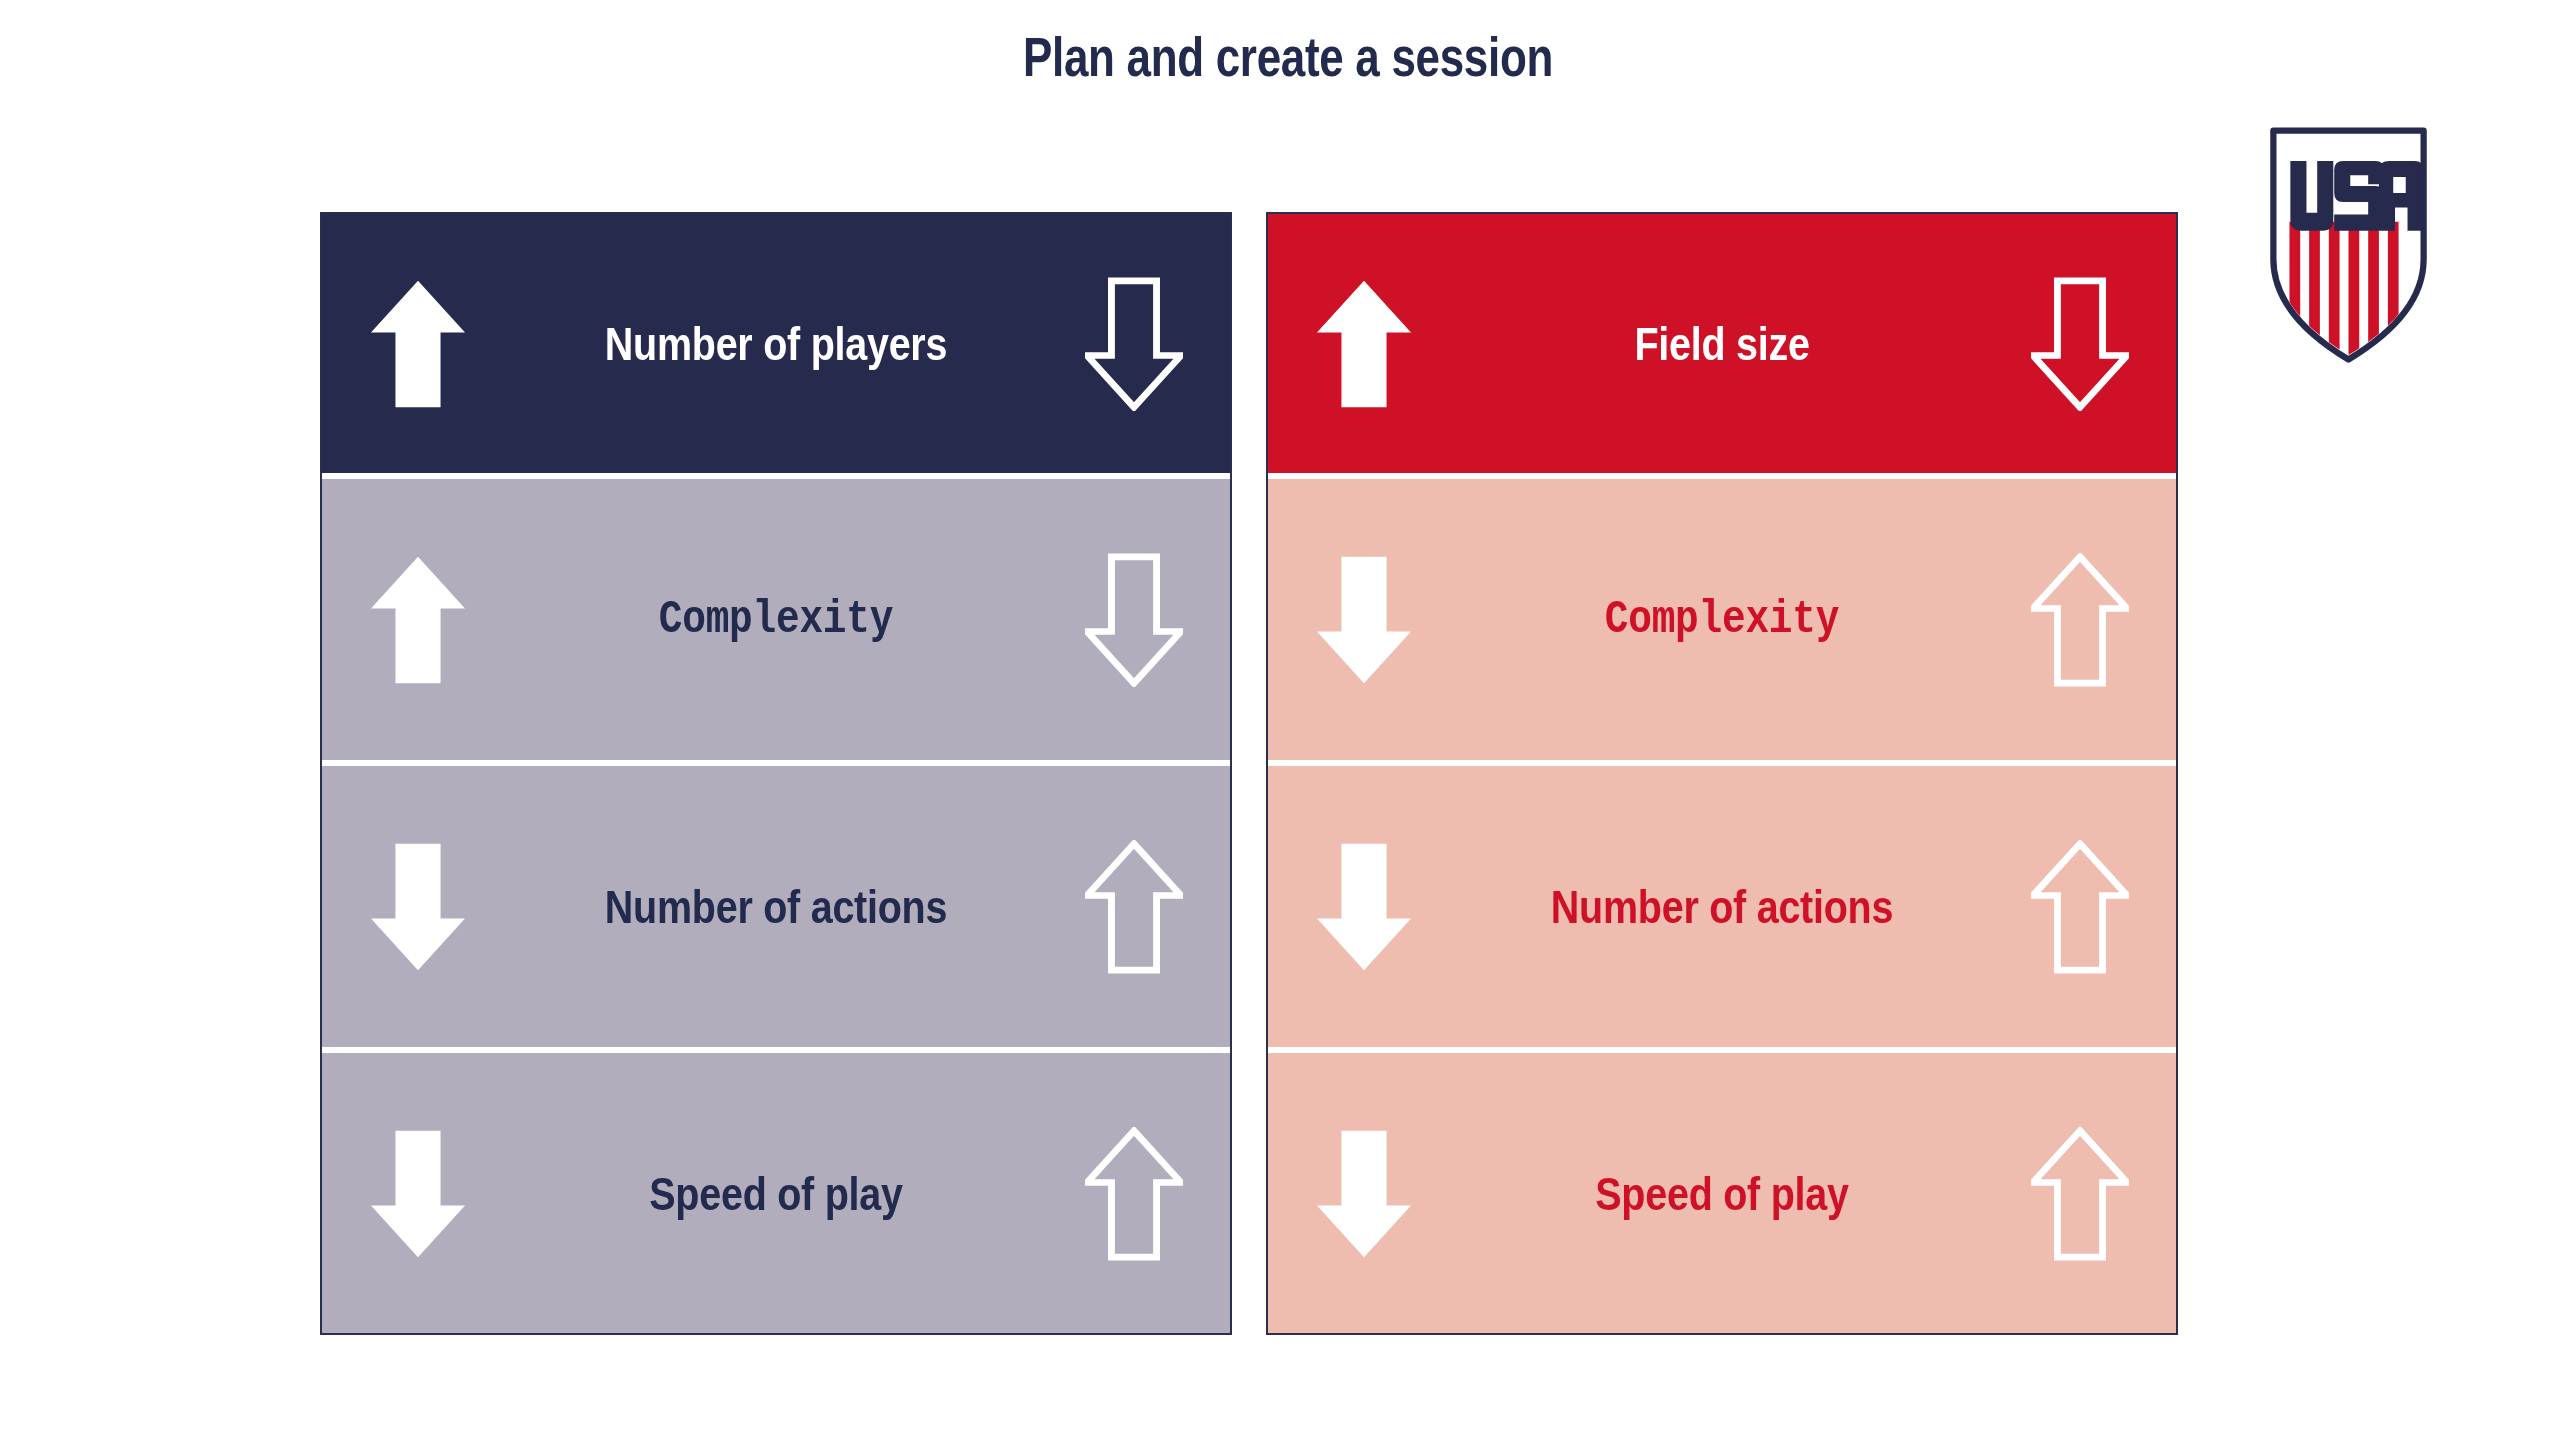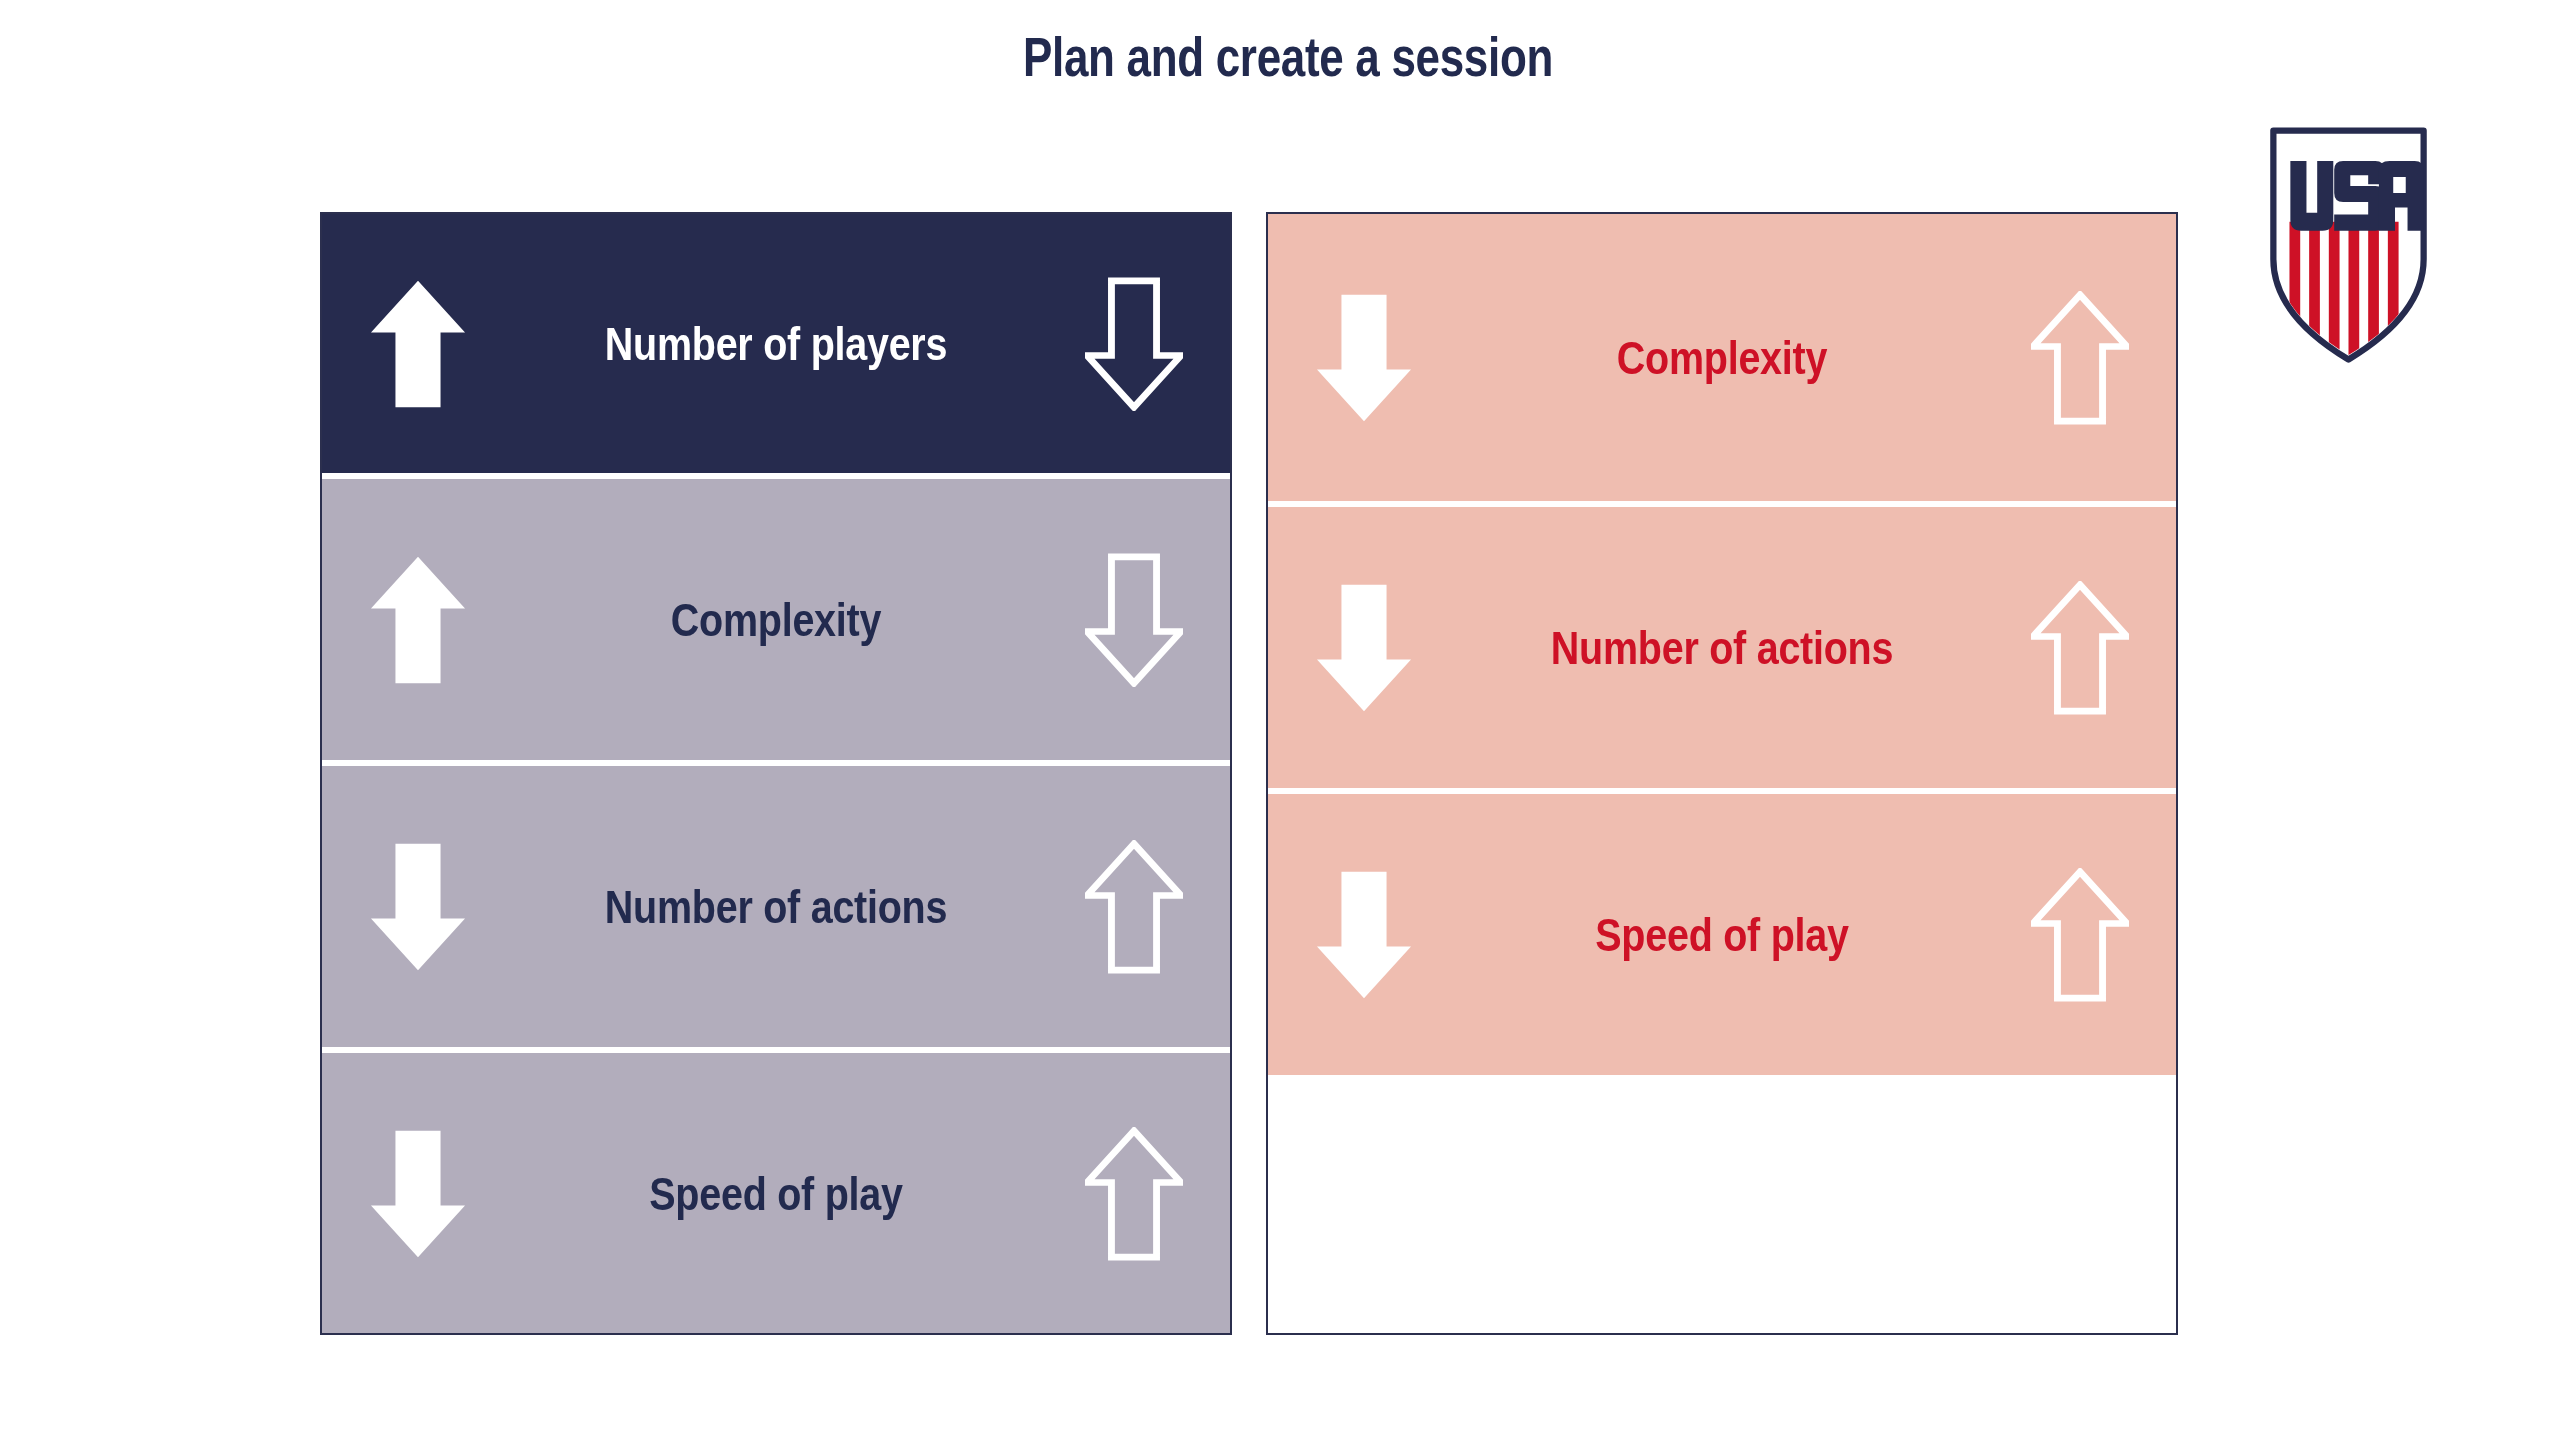--- a/index.html
+++ b/index.html
@@ -59,21 +59,21 @@
 
   
   #panel-left  .row-header { background: #262B4E; }
   #panel-right .row-header { background: #CE1126; }
   
   #panel-left  .row-body { background: #B2ADBC; }
   #panel-right .row-body { background: #EFBDB0; }
 
   
   .row-body + .row-body { border-top: 6.3px solid #FFFFFF; }
-  .row-header + .row-body { border-top: 6.3px solid #FFFFFF; }
+  .row-header + .row-body { border-top: 6.3px solid #FFFFFF; font-family: Liberation Mono, monospace; }
 
   .row-label {
     flex: 1 1 auto;
     text-align: center;
     font-size: 47px;
     font-weight: bold;
     line-height: 1;
     white-space: nowrap;
     transform: scaleX(0.84);
     letter-spacing: -0.3px;
@@ -163,20 +163,33 @@
       <svg viewBox="0 0 100 140" preserveAspectRatio="none">
         <polygon points="50,4 98,58 73,58 73,136 27,136 27,58 2,58" fill="none" stroke="#FFFFFF" stroke-width="7" stroke-linejoin="miter"></polygon>
       </svg>
     </span>
   </div>
 
 </div>
 
 <div class="panel" id="panel-right">
 
+  <div class="row row-header">
+    <span class="arrow arrow-up">
+      <svg viewBox="0 0 100 140" preserveAspectRatio="none">
+        <polygon points="50,4 98,58 73,58 73,136 27,136 27,58 2,58" fill="#FFFFFF"></polygon>
+      </svg>
+    </span>
+    <span class="row-label">Field size</span>
+    <span class="arrow arrow-down">
+      <svg viewBox="0 0 100 140" preserveAspectRatio="none">
+        <polygon points="50,4 98,58 73,58 73,136 27,136 27,58 2,58" fill="none" stroke="#FFFFFF" stroke-width="7" stroke-linejoin="miter"></polygon>
+      </svg>
+    </span>
+  </div>
 
   <div class="row row-body">
     <span class="arrow arrow-down">
       <svg viewBox="0 0 100 140" preserveAspectRatio="none">
         <polygon points="50,4 98,58 73,58 73,136 27,136 27,58 2,58" fill="#FFFFFF"></polygon>
       </svg>
     </span>
     <span class="row-label">Complexity</span>
     <span class="arrow arrow-up">
       <svg viewBox="0 0 100 140" preserveAspectRatio="none">

